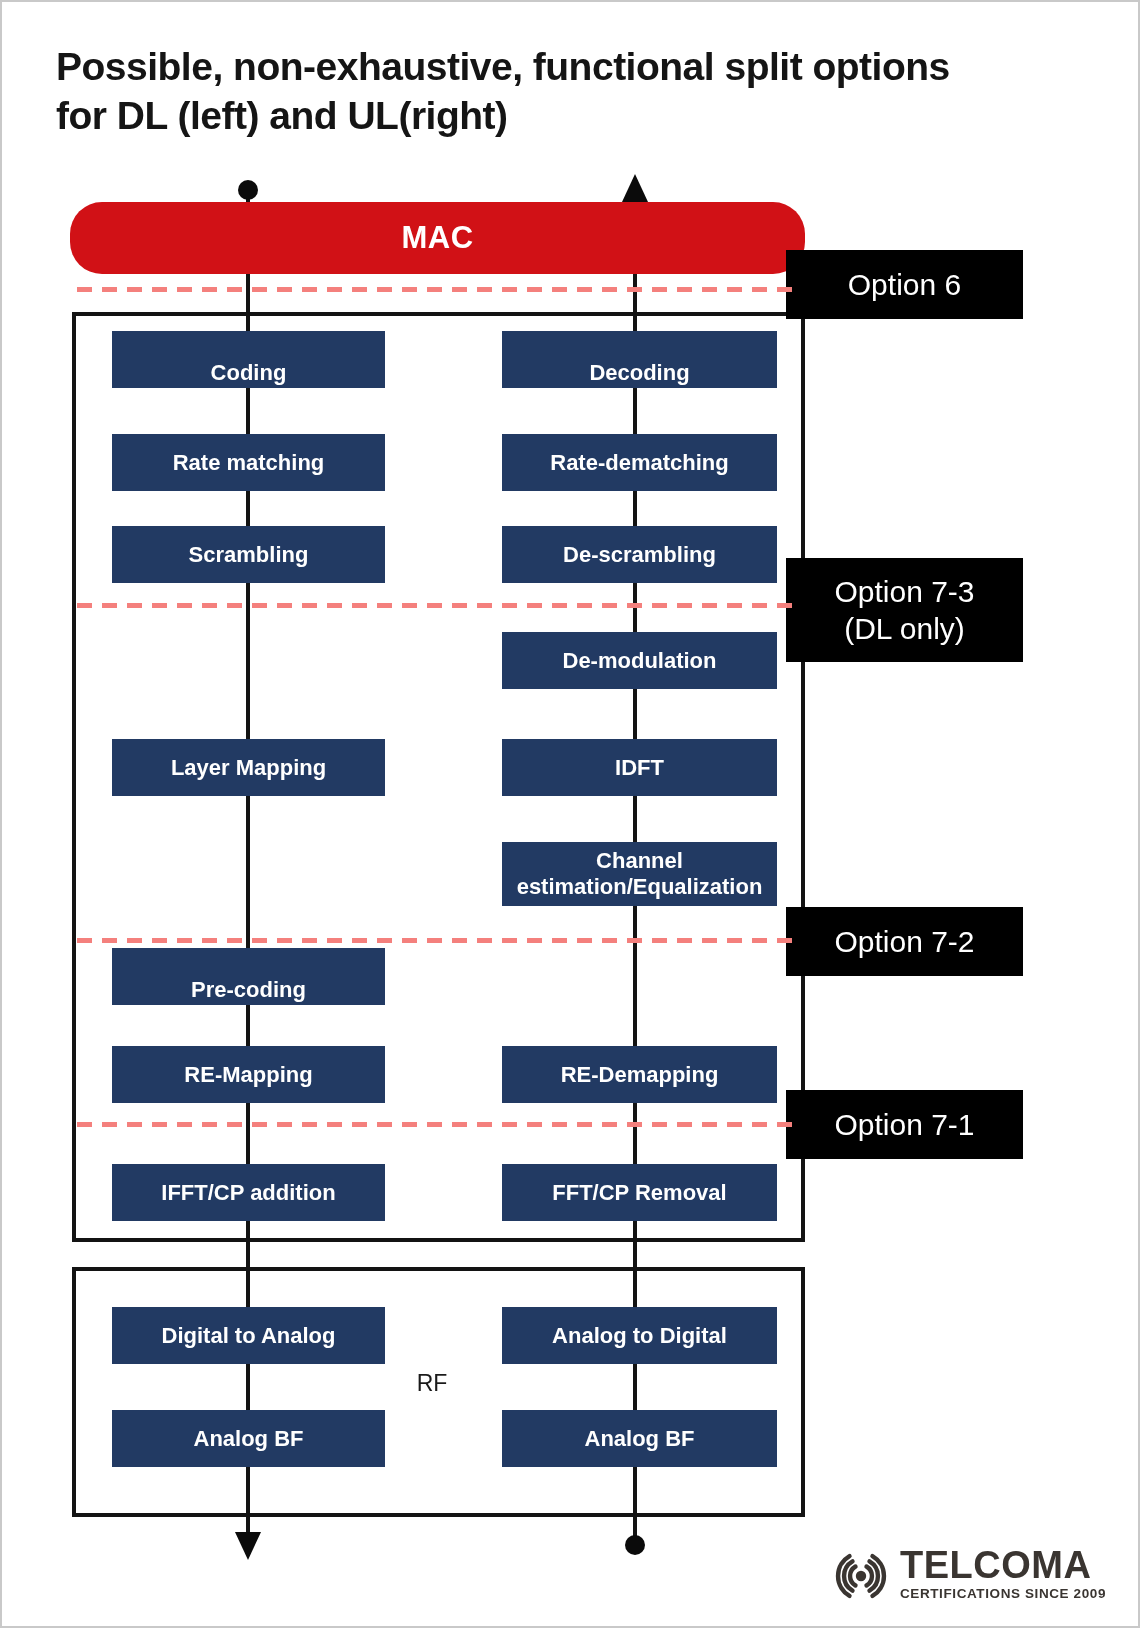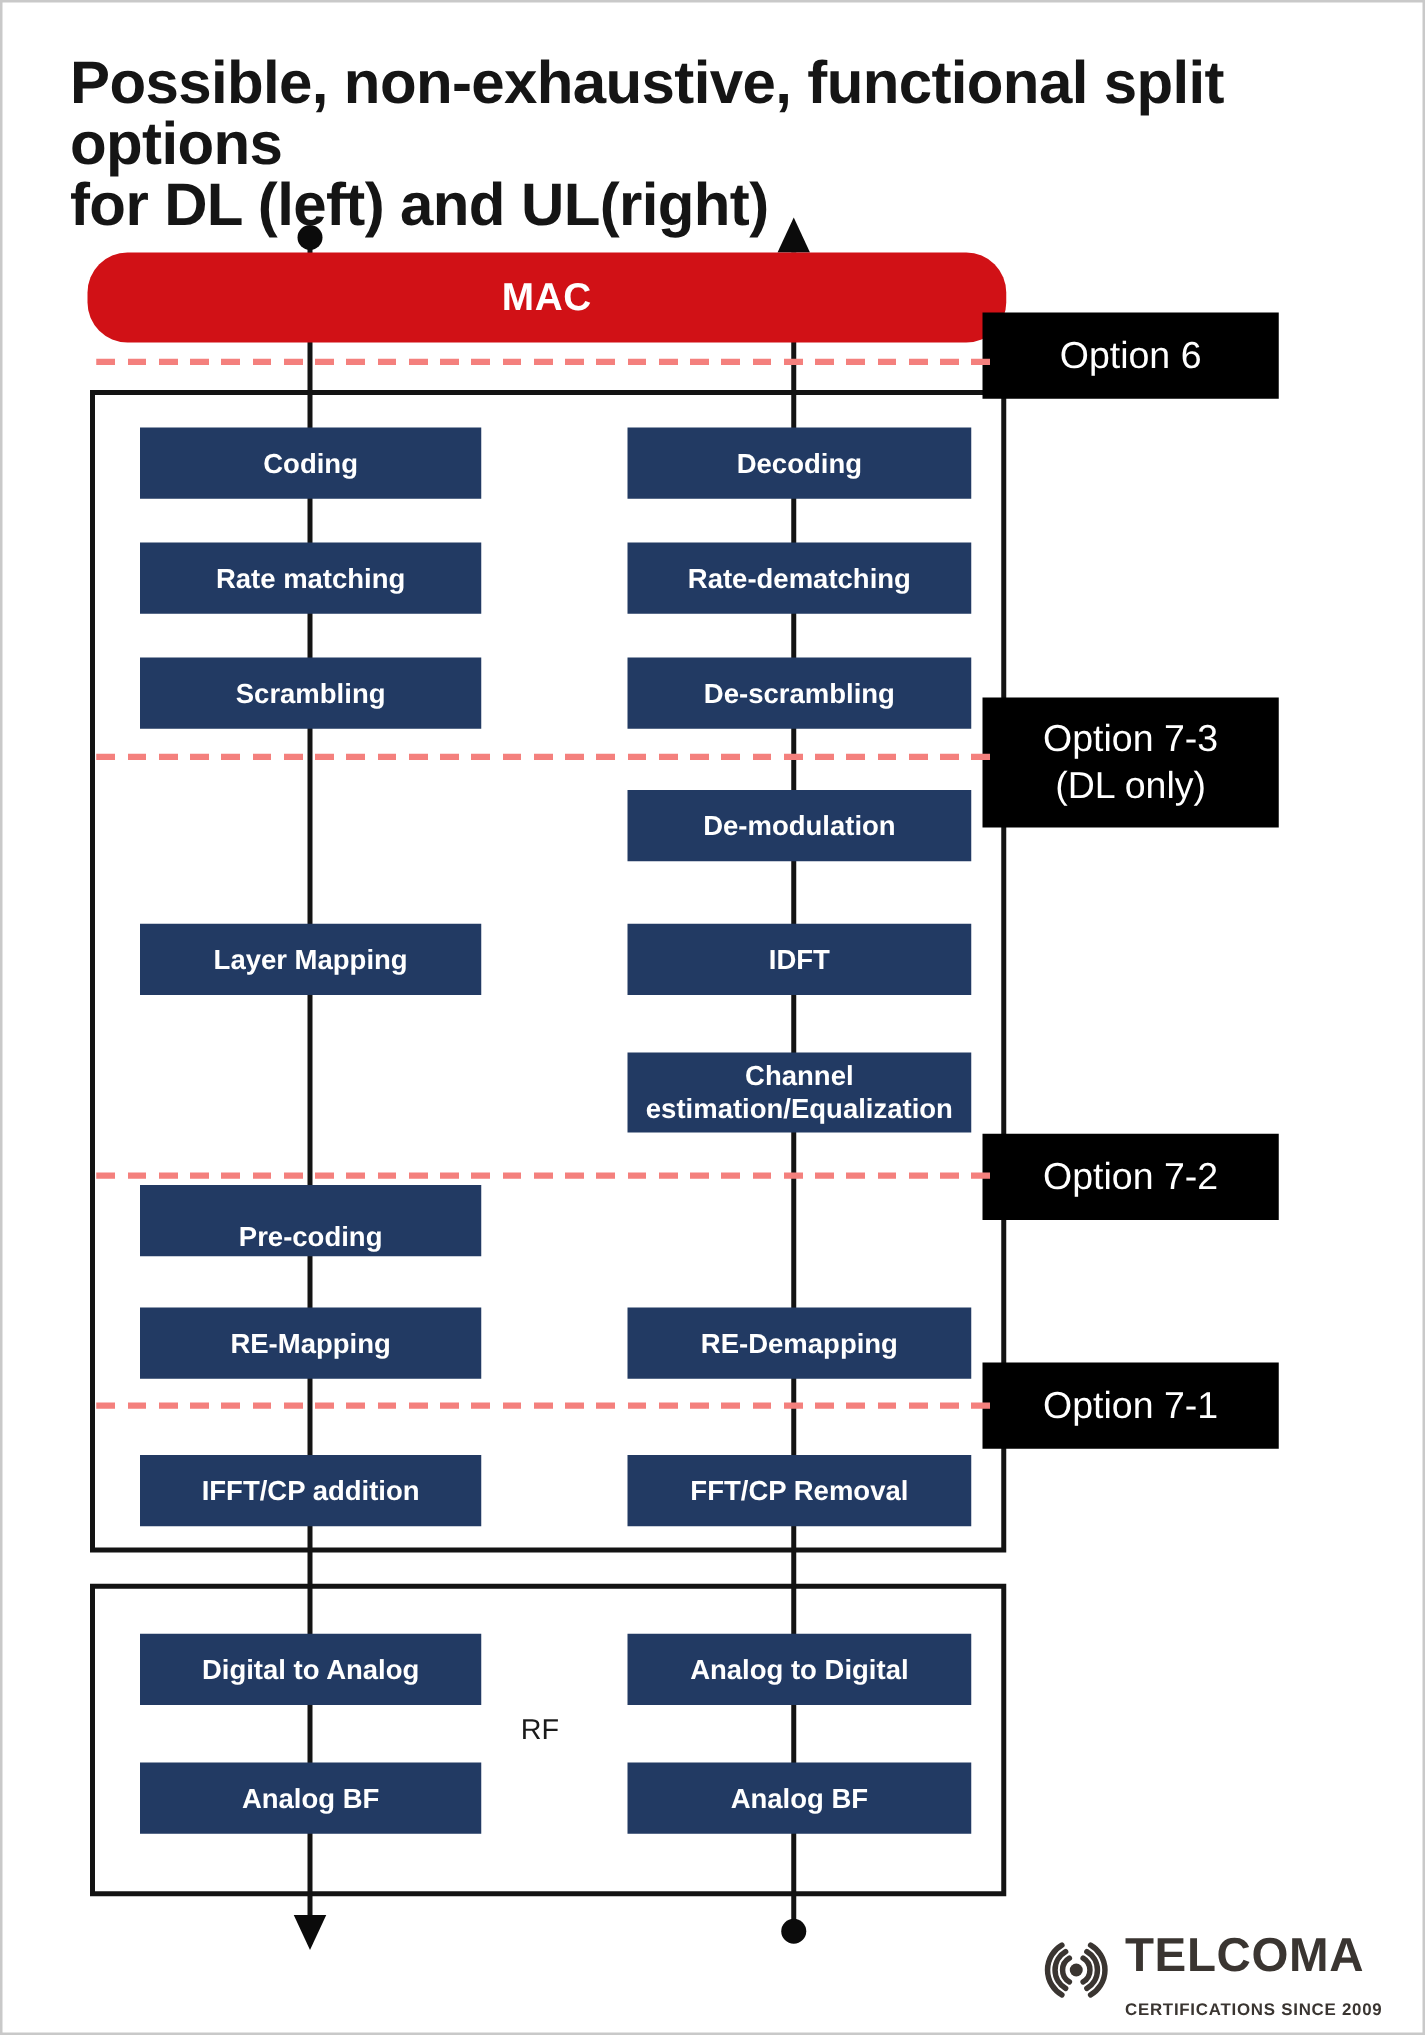--- a/index.html
+++ b/index.html
@@ -5,21 +5,21 @@
   html,body{margin:0;padding:0;background:#ffffff;}
   #canvas{
     position:relative;width:1140px;height:1628px;background:#ffffff;
     font-family:"Liberation Sans",sans-serif;overflow:hidden;
     box-sizing:border-box;border:2px solid #c9c9c9;
   }
   .abs{position:absolute;}
   
   .title{
     left:54px;top:40px;width:1000px;
-    font-size:48px;line-height:49px;font-weight:700;color:#151515;
+    font-size:39px;line-height:49px;font-weight:700;color:#151515;
     letter-spacing:-0.5px;
   }
   
   .vline{width:4px;background:#131313;z-index:1;}
   .vline-left{left:244px;top:190px;height:1346px;}
   .vline-right{left:631px;top:200px;height:1345px;}
   
   .dot{width:20px;height:20px;border-radius:50%;background:#0b0b0b;z-index:2;}
   .dot-top-left{left:236px;top:178px;}
   .dot-bottom-right{left:623px;top:1533px;}
@@ -53,21 +53,21 @@
   .phy-outline{left:70px;top:310px;width:733px;height:930px;}
   .rf-outline{left:70px;top:1265px;width:733px;height:250px;}
   
   .fbox{
     background:#223a63;color:#ffffff;z-index:3;box-sizing:border-box;
     display:flex;align-items:center;justify-content:center;text-align:center;
     font-size:22px;font-weight:700;line-height:26px;padding:2px 8px;
   }
   .colL{left:110px;width:273px;height:57px;}
   .colR{left:500px;width:275px;height:57px;}
-  .rowA{top:340px;} .rowB{top:432px;} .rowC{top:524px;}
+  .rowA{top:329px;align-items:flex-end;} .rowB{top:432px;} .rowC{top:524px;}
   .rowD{top:630px;} .rowE{top:737px;}
   .row-chan{top:840px;height:64px;}
   .row-pre{top:946px;align-items:flex-end;}
   .rowF{top:1044px;} .rowG{top:1162px;}
   .row-dac{top:1305px;} .row-abf{top:1408px;}
   
   .rf-label{
     left:395px;top:1368px;width:70px;text-align:center;
     font-size:23px;font-weight:500;color:#1a1a1a;z-index:3;
   }
@@ -76,21 +76,21 @@
     left:784px;width:237px;background:#000000;color:#ffffff;z-index:3;
     display:flex;flex-direction:column;align-items:center;justify-content:center;
     font-size:30px;font-weight:400;line-height:37px;text-align:center;
   }
   .opt-6{top:248px;height:69px;}
   .opt-73{top:556px;height:104px;}
   .opt-72{top:905px;height:69px;}
   .opt-71{top:1088px;height:69px;}
   
   .logo{right:32px;left:auto;top:1544px;display:flex;align-items:flex-start;z-index:3;}
-  .logo-text{display:flex;flex-direction:column;align-items:flex-start;gap:14px;}
+  .logo-text{display:flex;flex-direction:column;align-items:flex-start;}
   .logo-name{font-size:38px;font-weight:800;color:#3a3531;line-height:38px;letter-spacing:0.5px;}
   .logo-tagline{font-size:13.5px;font-weight:600;color:#3a3531;letter-spacing:0.6px;margin-top:2px;}
   .logo-icon{margin-right:4px;margin-top:4px;}
 </style>
 </head>
 <body>
 
 <div id="canvas">
 
   <div class="abs title">

